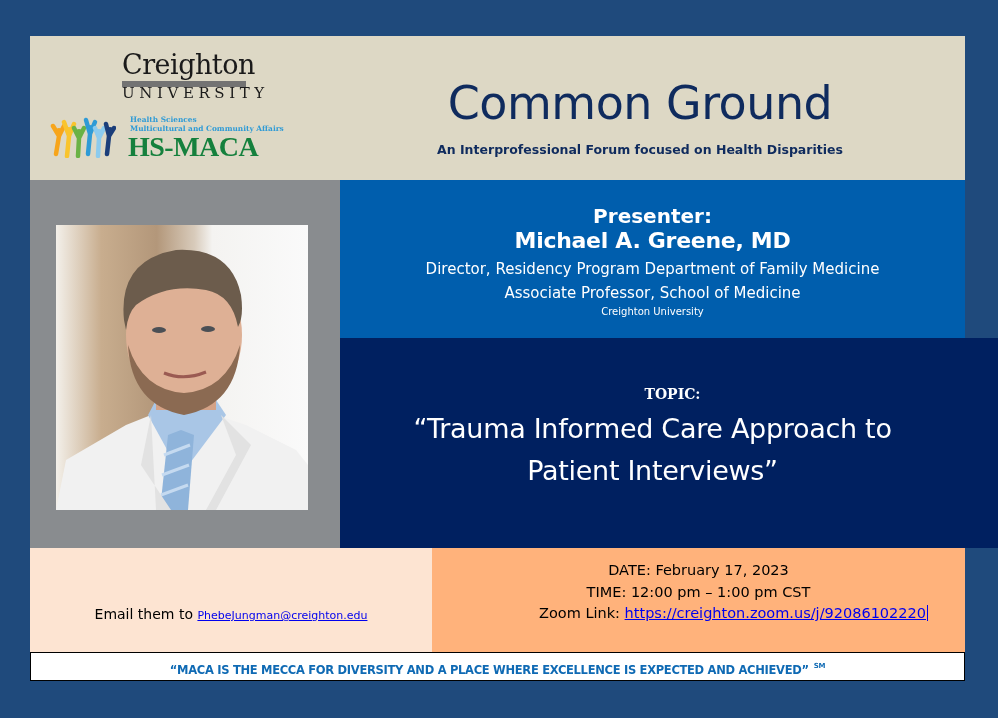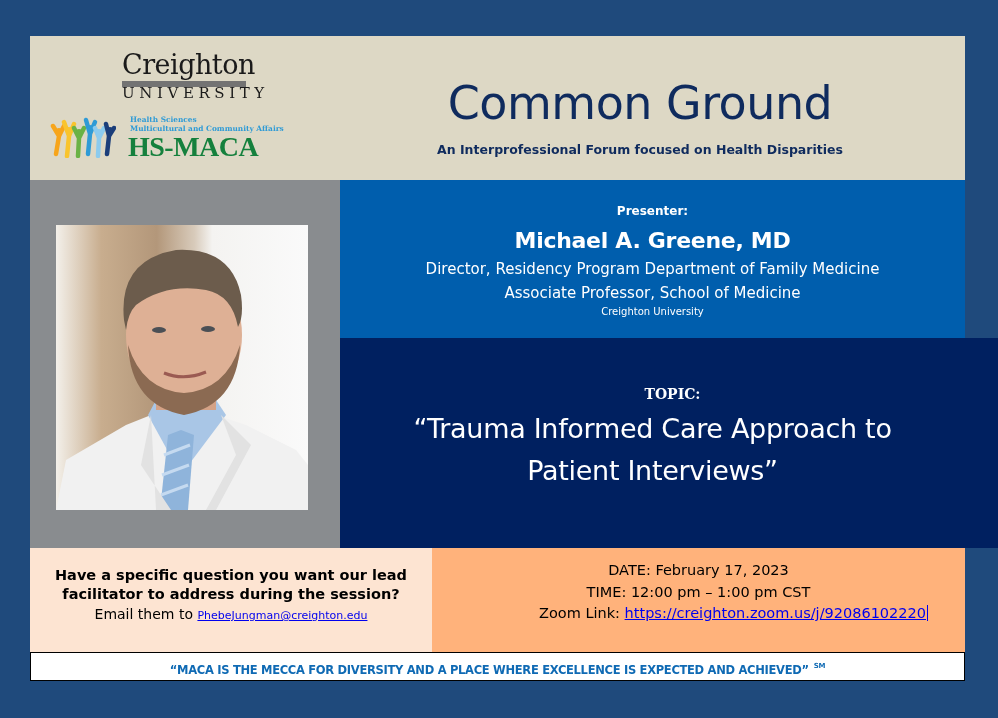--- a/index.html
+++ b/index.html
@@ -39,21 +39,21 @@
     position: absolute; left: 310px; top: 106px; width: 600px; text-align: center;
     font-size: 12.5px; font-weight: bold; color: #0f2b5e;
   }
   .left-panel { position: absolute; left: 0; top: 144px; width: 310px; height: 368px; background: #898c8f; }
   .photo {
     position: absolute; left: 26px; top: 45px; width: 252px; height: 285px; overflow: hidden;
     background: linear-gradient(90deg, #f3f0ea 0%, #c8ad8e 18%, #b3977a 40%, #d8cbbb 55%, #f4f3f1 62%, #fafafa 100%);
   }
   .photo svg { display: block; }
   .presenter-panel { position: absolute; left: 310px; top: 144px; width: 625px; height: 158px; background: #005ead; color: #fff; text-align: center; }
-  .presenter-label { position: absolute; top: 24px; width: 100%; font-size: 12px; font-weight: bold; }
+  .presenter-label { position: absolute; top: 24px; width: 100%; font-size: 20px; font-weight: bold; }
   .presenter-name { position: absolute; top: 48px; width: 100%; font-size: 22px; font-weight: bold; letter-spacing: -0.3px; }
   .presenter-role1 { position: absolute; top: 80px; width: 100%; font-size: 15px; }
   .presenter-role2 { position: absolute; top: 104px; width: 100%; font-size: 15px; }
   .presenter-org { position: absolute; top: 126px; width: 100%; font-size: 10px; }
   .topic-panel { position: absolute; left: 310px; top: 302px; width: 665px; height: 210px; background: #002060; color: #fff; text-align: center; }
   .topic-label { position: absolute; top: 48px; width: 100%; font-family: "DejaVu Serif", serif; font-weight: bold; font-size: 14px; }
   .topic-title { position: absolute; top: 70px; left: 30px; width: 565px; font-size: 27px; line-height: 42px; letter-spacing: -0.3px; }
   .question-panel { position: absolute; left: 0; top: 512px; width: 402px; height: 104px; background: #fde4d2; text-align: center; }
   .question-text { position: absolute; top: 18px; left: 6px; width: 390px; font-size: 14.5px; font-weight: bold; color: #000; line-height: 19px; }
   .email-line { position: absolute; top: 58px; width: 100%; font-size: 14px; color: #000; }
@@ -138,21 +138,20 @@
     <div class="presenter-role2">Associate Professor, School of Medicine</div>
     <div class="presenter-org">Creighton University</div>
   </div>
 
   <div class="topic-panel">
     <div class="topic-label">TOPIC:</div>
     <div class="topic-title">“Trauma Informed Care Approach to Patient Interviews”</div>
   </div>
 
   <div class="question-panel">
-    <div class="question-text">Have a specific question you want our lead facilitator to address during the session?</div>
     <div class="email-line">
       <span>Email them to</span>
       <a class="email-link">PhebeJungman@creighton.edu</a>
     </div>
   </div>
 
   <div class="info-panel">
     <div class="info-line info-date">DATE: February 17, 2023</div>
     <div class="info-line info-time">TIME: 12:00 pm – 1:00 pm CST</div>
     <div class="info-line info-zoom">

